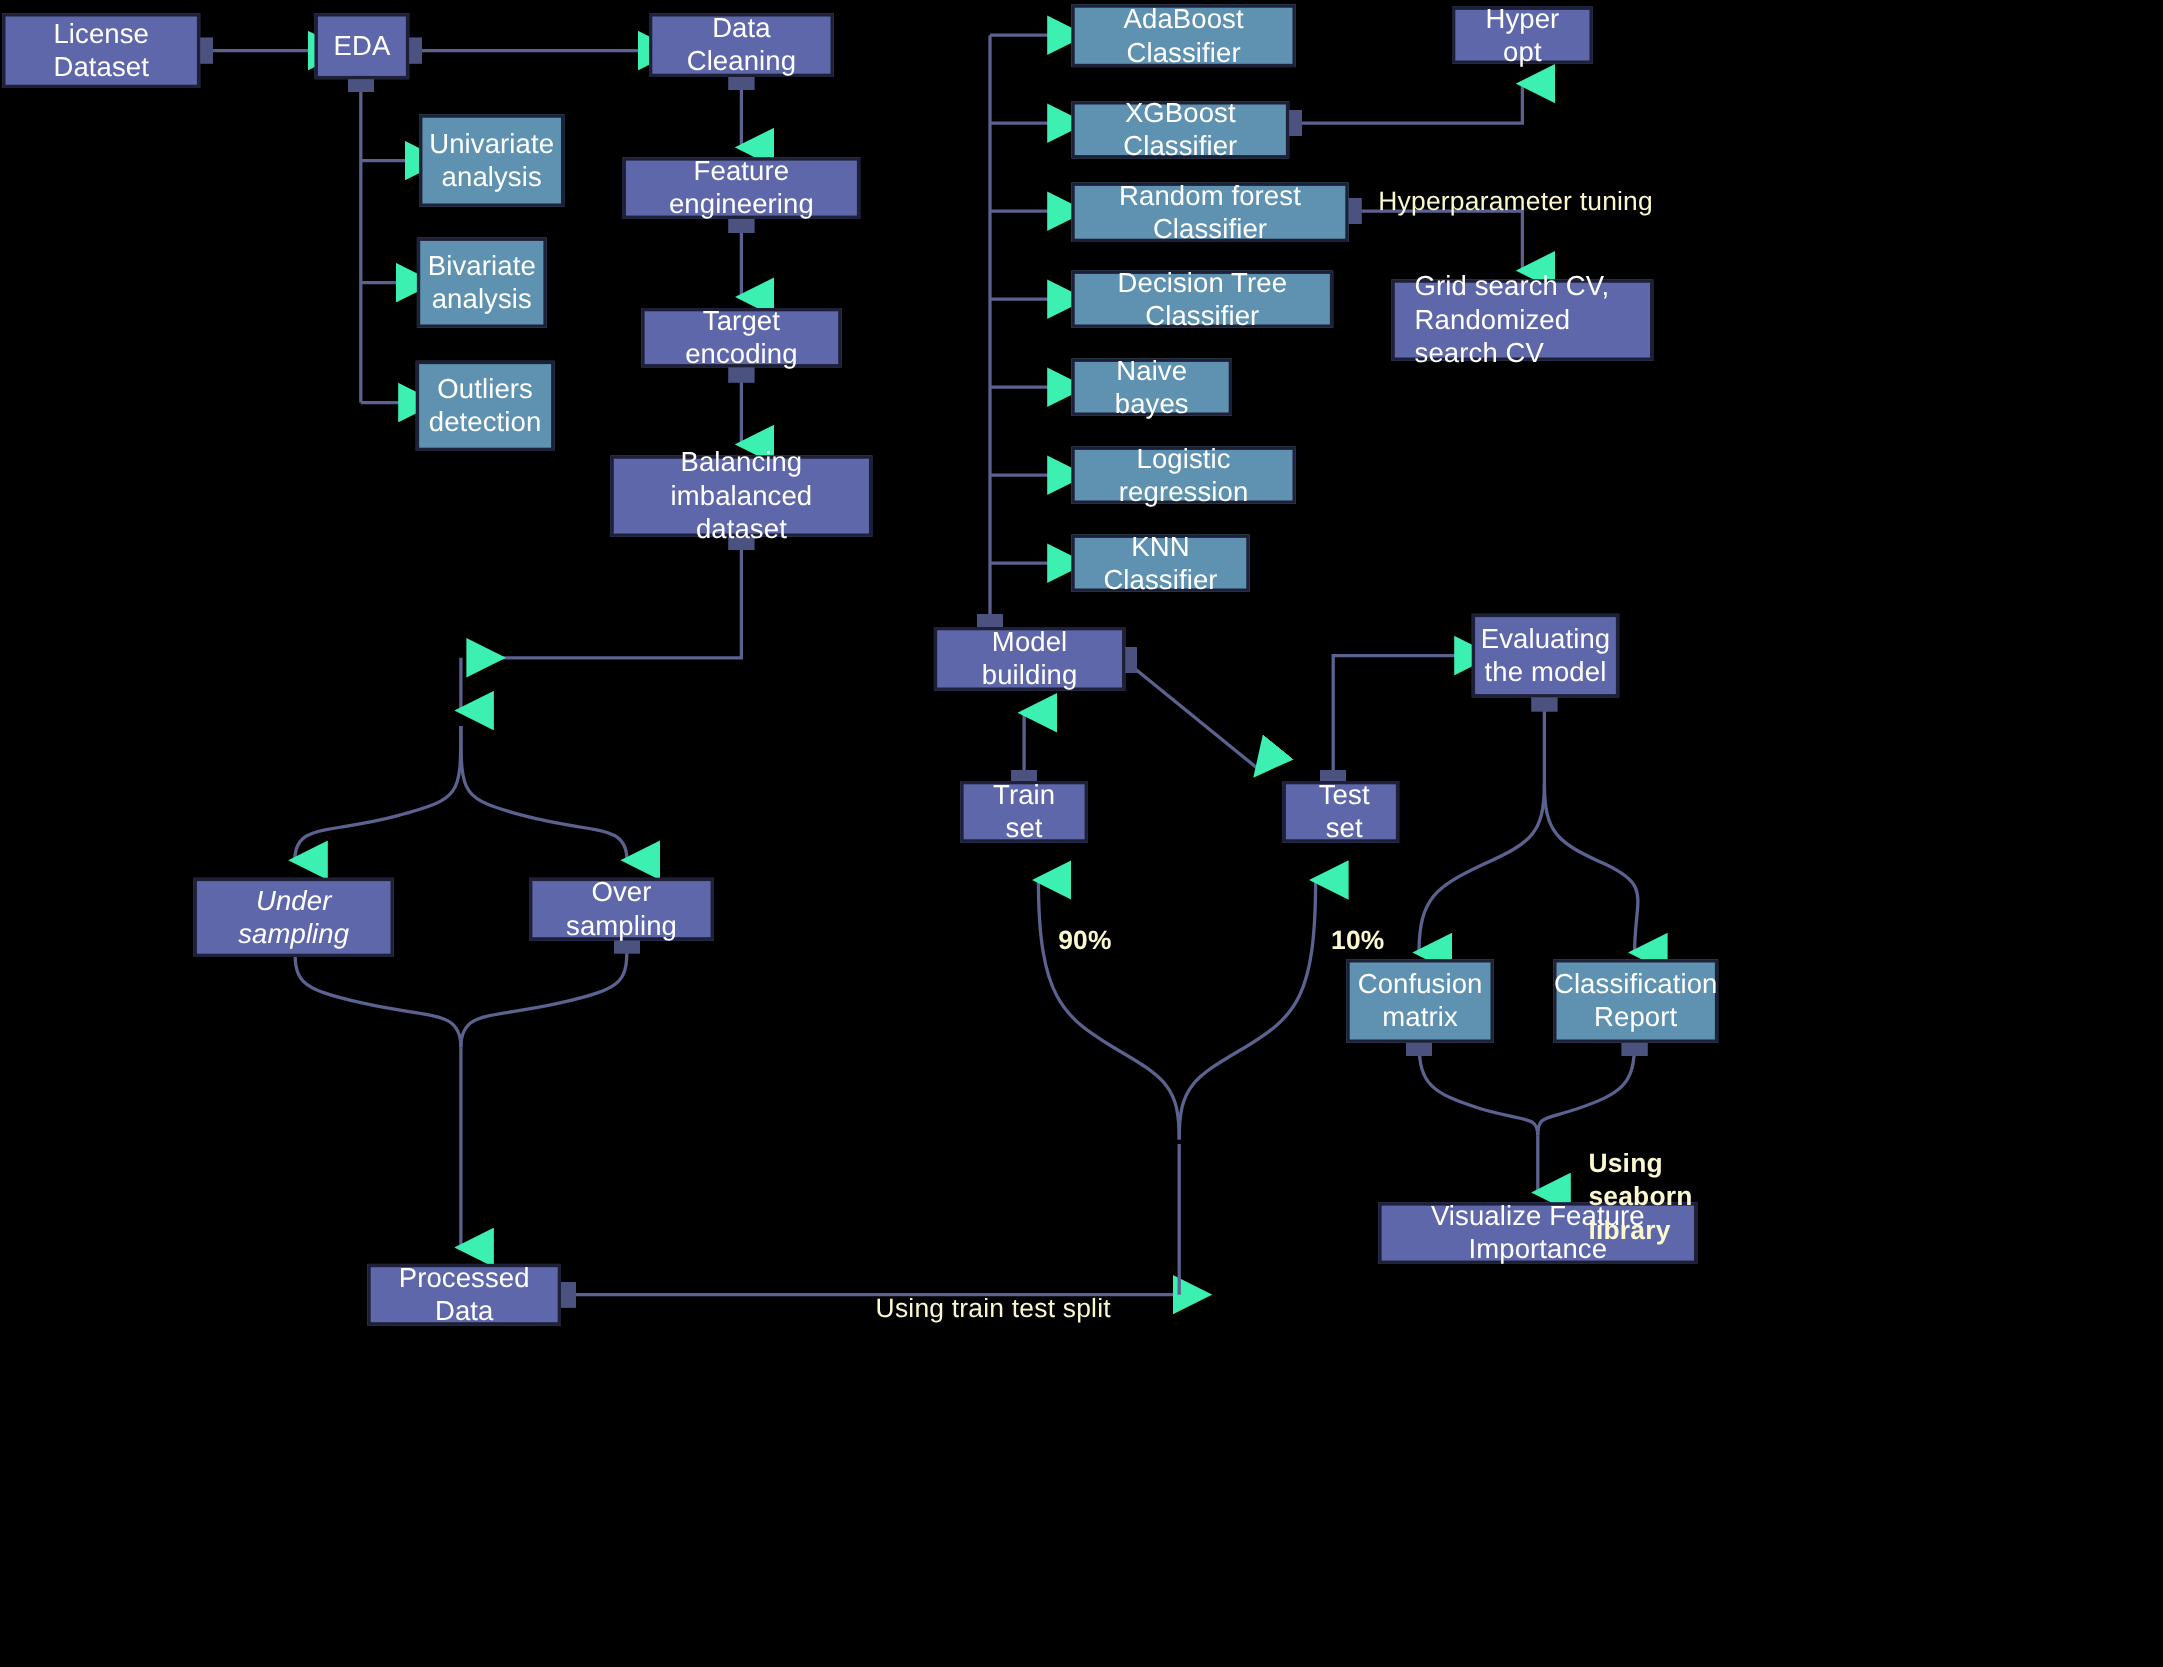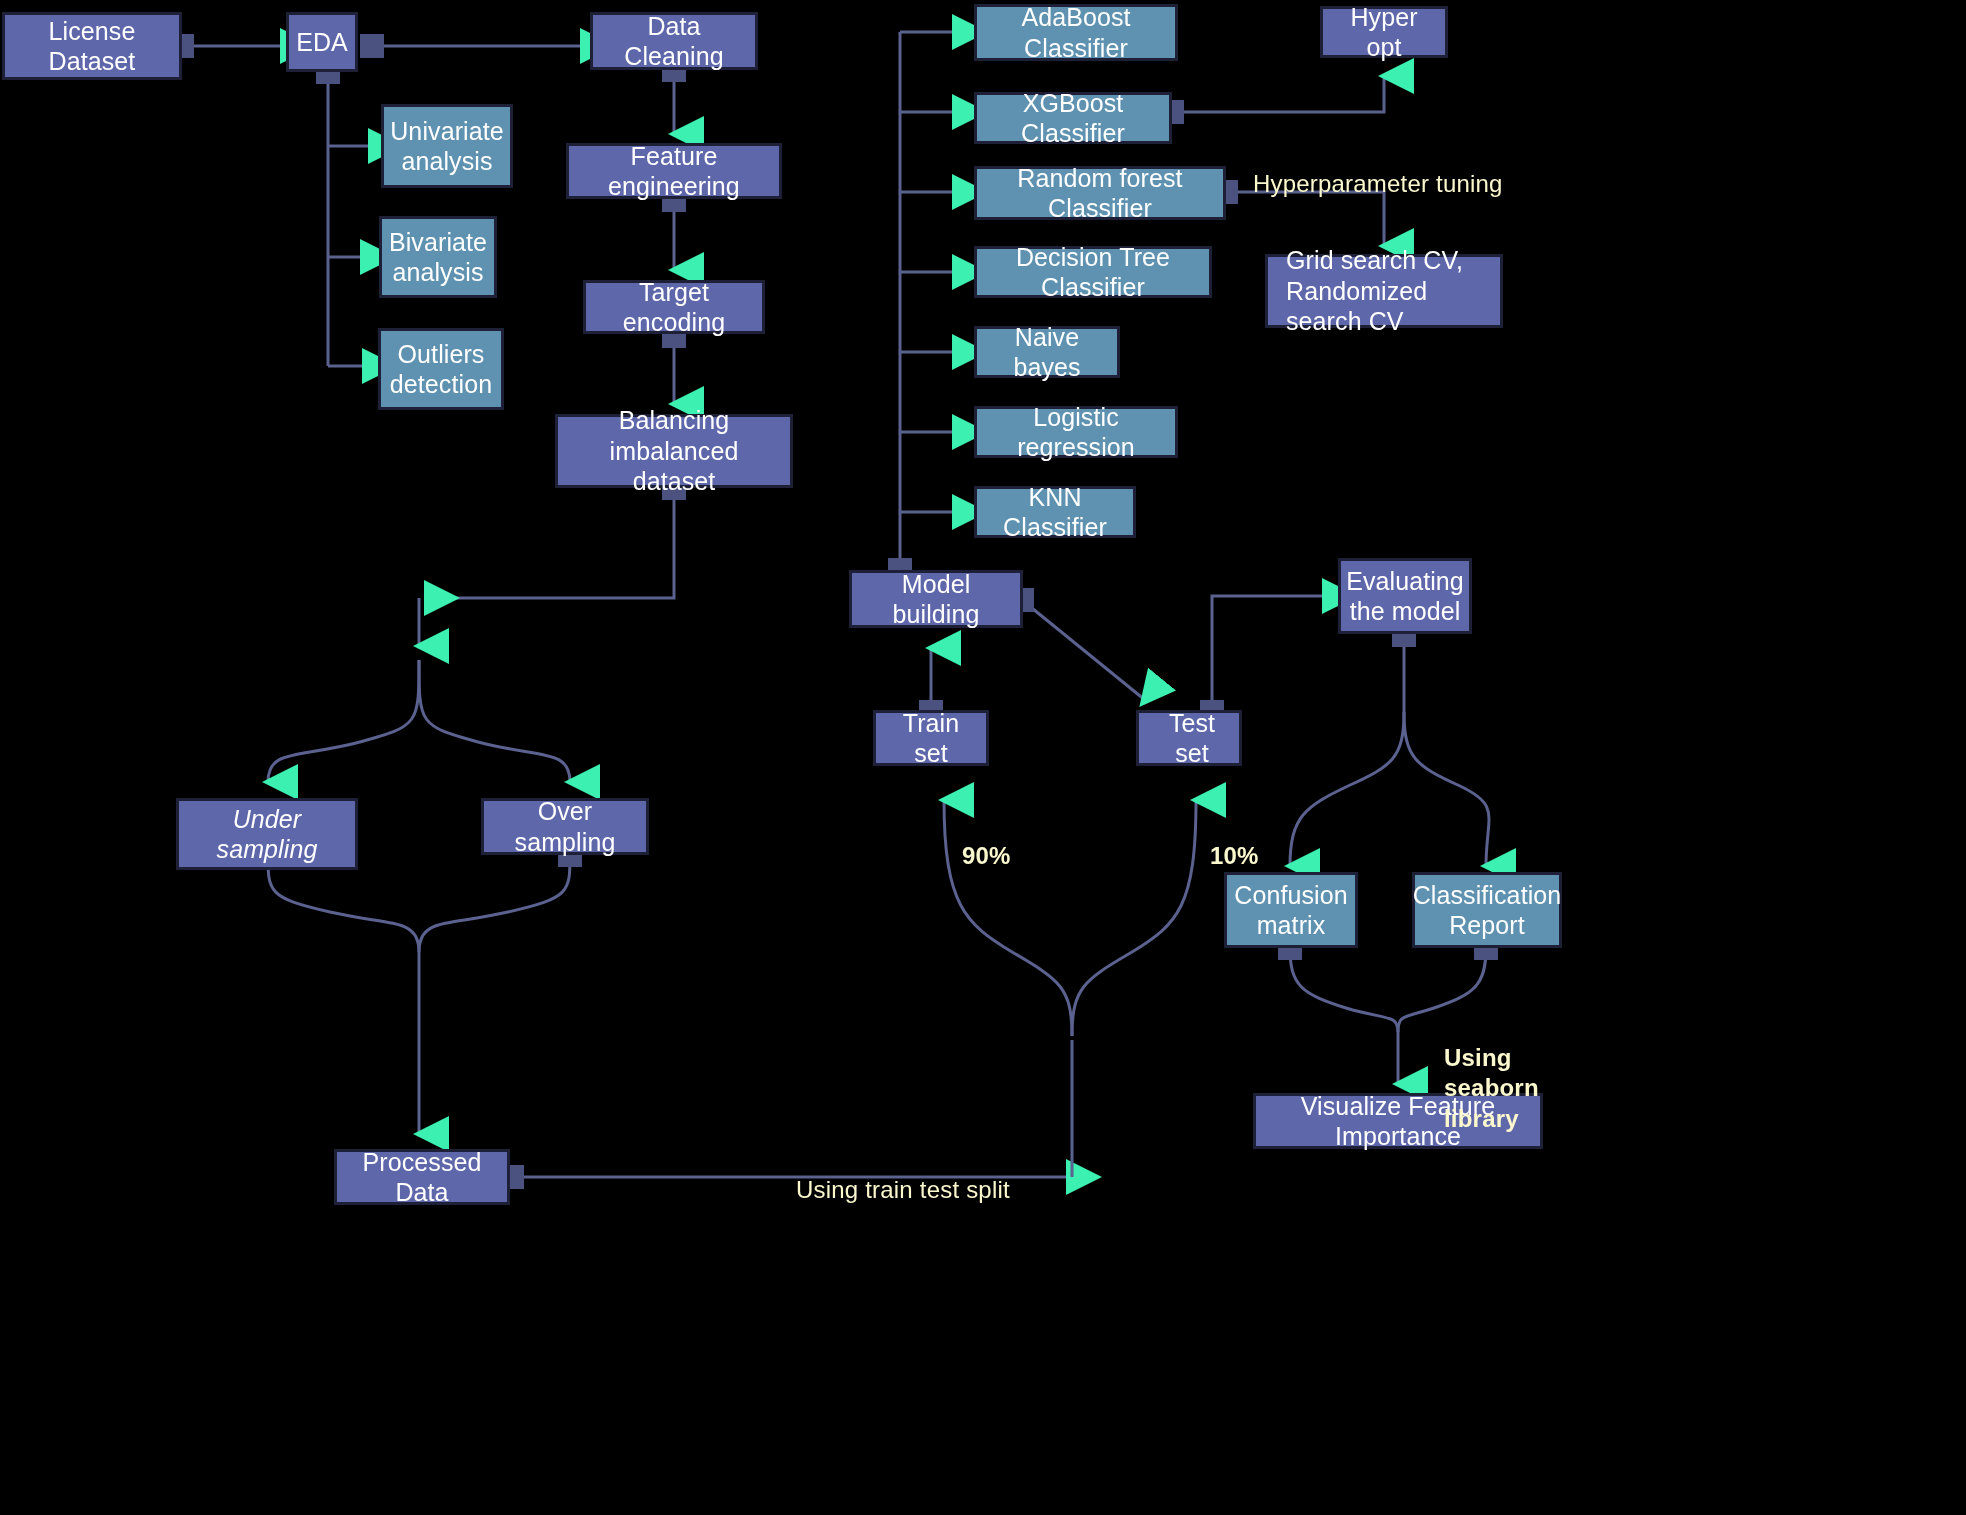--- a/index.html
+++ b/index.html
@@ -117,21 +117,21 @@
       <path d="M1486,948 C1486,986 1474,994 1434,1008 C1404,1018 1398,1014 1398,1032" marker-start="url(#sq)"></path>
       <path d="M1398,1032 L1398,1084" marker-end="url(#ahD)"></path>
 
     </g>
   </svg>
 
   <div class="node purple" style="left:2px;top:12px;width:180px;height:68px;">
     <span>License Dataset</span>
   </div>
 
-  <div class="node purple" style="left:286px;top:12px;width:72px;height:60px;">
+  <div class="node purple" style="left:286px;top:12px;width:86px;height:60px;">
     <span>EDA</span>
   </div>
 
   <div class="node purple" style="left:590px;top:12px;width:168px;height:58px;">
     <span>Data Cleaning</span>
   </div>
 
   <div class="node teal" style="left:381px;top:104px;width:132px;height:84px;">
     <span class="ml" style="white-space: pre-line;">Univariate
 analysis</span>
@@ -210,21 +210,21 @@
   </div>
 
   <div class="node purple" style="left:849px;top:570px;width:174px;height:58px;">
     <span>Model building</span>
   </div>
 
   <div class="node purple" style="left:873px;top:710px;width:116px;height:56px;">
     <span>Train set</span>
   </div>
 
-  <div class="node purple" style="left:1136px;top:710px;width:106px;height:56px;padding-left:16px;">
+  <div class="node purple" style="left:1166px;top:710px;width:106px;height:56px;padding-left:16px;">
     <span>Test set</span>
   </div>
 
   <div class="node purple" style="left:1338px;top:558px;width:134px;height:76px;">
     <span class="ml" style="white-space: pre-line;">Evaluating
 the model</span>
   </div>
 
   <div class="node teal" style="left:1224px;top:872px;width:134px;height:76px;">
     <span class="ml" style="white-space: pre-line;">Confusion

